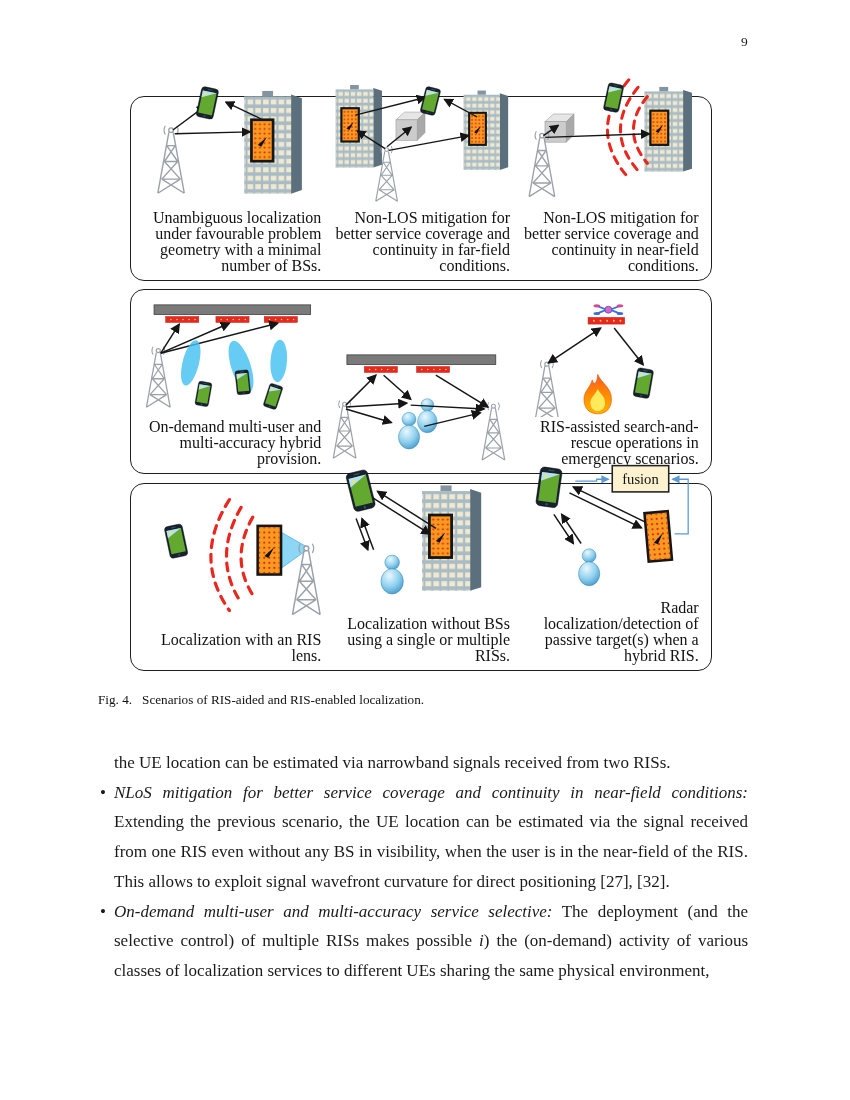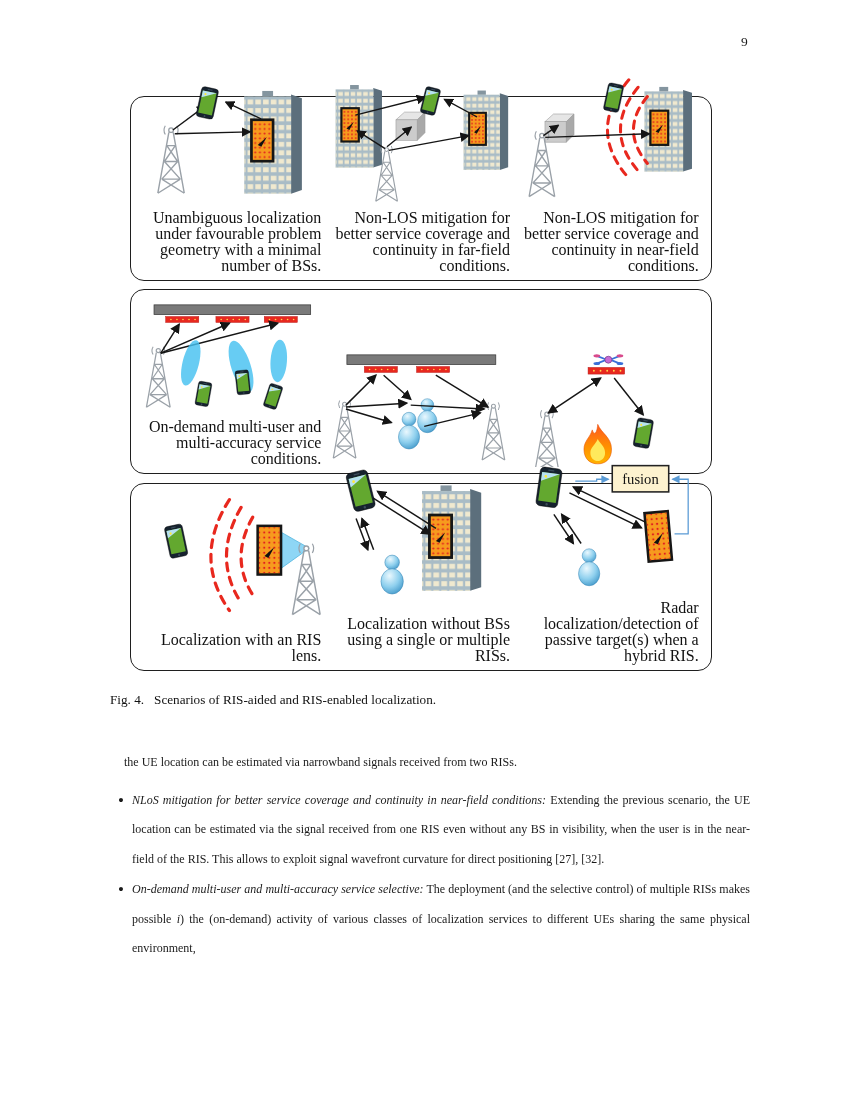--- a/index.html
+++ b/index.html
@@ -8,25 +8,25 @@
   #pageno{position:absolute;top:34px;left:741px;font-size:13.5px;}
   .figrow{position:absolute;left:130px;width:582px;border:1.8px solid #1f1f1f;border-radius:14px;
           box-sizing:border-box;display:flex;padding:5px 7px 6px 7px;background:#fff;}
   #row1{top:96px;height:185px;}
   #row2{top:289px;height:185px;}
   #row3{top:483px;height:188px;}
   .panel{flex:1 1 0;display:flex;flex-direction:column;align-items:center;justify-content:flex-end;min-width:0;}
   .art{width:100%;display:block;flex:0 0 auto;}
   .cap{font-size:16px;line-height:16px;text-align:right;max-width:178px;margin-top:2px;color:#111;}
   #row2 .panel:nth-child(2) .cap{max-width:202px;}
-  #figcap{position:absolute;left:110px;top:692px;font-size:13.2px;color:#111;}
+  #figcap{position:absolute;left:98px;top:692px;font-size:13.2px;color:#111;}
   #figcap .flab{margin-right:10px;}
-  #body{position:absolute;left:104px;top:748px;width:654px;font-size:12px;line-height:29.7px;}
+  #body{position:absolute;left:94px;top:748px;width:654px;font-size:17px;line-height:29.7px;}
   #body p.cont{margin:0 0 0 20px;text-align:justify;}
-  #body ul{margin:8px;padding:0 0 0 20px;list-style:none;}
+  #body ul{margin:0;padding:0 0 0 20px;list-style:none;}
   #body li{position:relative;text-align:justify;margin:0;}
   #body li::before{content:"\2022";position:absolute;left:-14px;top:0;font-size:17px;}
   .it{font-style:italic;}
   
   .ar{stroke:#151515;stroke-width:1.5;fill:none;marker-end:url(#ah);}
   .ar2{marker-start:url(#ah);}
   .bl{stroke:#5b9bd5;stroke-width:1.3;fill:none;marker-end:url(#bh);}
   .rd{stroke:#e8281e;stroke-width:3.3;fill:none;stroke-dasharray:8 7;stroke-linecap:round;}
   .beam{fill:#45c1f0;opacity:.82;}
   .fusion-rect{fill:#fdf2cf;stroke:#222;stroke-width:1.6;}
@@ -196,21 +196,21 @@
         <line class="ar" x1="21" y1="54" x2="40" y2="24"></line>
         <line class="ar" x1="21" y1="54" x2="92" y2="23"></line>
         <line class="ar" x1="21" y1="54" x2="142" y2="23"></line>
         <ellipse class="beam" cx="52" cy="64" rx="8.5" ry="24" transform="rotate(14 52 64)"></ellipse>
         <ellipse class="beam" cx="104" cy="68" rx="10" ry="28" transform="rotate(-18 104 68)"></ellipse>
         <ellipse class="beam" cx="143" cy="62" rx="8.5" ry="22" transform="rotate(4 143 62)"></ellipse>
         <use href="#phone" transform="translate(60,82) rotate(10) scale(0.5)"></use>
         <use href="#phone" transform="translate(97,72) rotate(-6) scale(0.5)"></use>
         <use href="#phone" transform="translate(134,84) rotate(18) scale(0.5)"></use>
       </svg>
-      <div class="cap">On-demand multi-user and multi-accuracy service conditions.</div>
+      <div class="cap">On-demand multi-user and multi-accuracy hybrid provision.</div>
     </div>
 
     <div class="panel">
       <svg class="art" viewBox="0 0 190 120" height="116">
         <rect x="18" y="4" width="154" height="10" fill="#7a7a7a" stroke="#3d3d3d" stroke-width="0.8"></rect>
         <use href="#strip" transform="translate(36,16) scale(0.78)"></use>
         <use href="#strip" transform="translate(90,16) scale(0.78)"></use>
         <use href="#tower" transform="translate(0,50) scale(0.78)"></use>
         <use href="#tower" transform="translate(154,52) scale(0.78)"></use>
         <use href="#person" transform="translate(88,48) scale(0.88)"></use>
@@ -228,20 +228,21 @@
     <div class="panel">
       <svg class="art" viewBox="0 0 190 120" height="116">
         <use href="#drone" transform="translate(78,2)"></use>
         <use href="#strip" transform="translate(73,17) scale(0.86)"></use>
         <use href="#tower" transform="translate(14,60) scale(0.82)"></use>
         <use href="#flame" transform="translate(64,74) scale(0.95)"></use>
         <line class="ar ar2" x1="32" y1="64" x2="86" y2="28"></line>
         <line class="ar" x1="100" y1="28" x2="130" y2="66"></line>
         <use href="#phone" transform="translate(124,68) rotate(10) scale(0.6)"></use>
       </svg>
+      <div class="cap">RIS-assisted search-and-rescue operations in emergency scenarios.</div>
     </div>
   </div>
 
   <div class="figrow" id="row3">
 
     <div class="panel">
       <svg class="art" viewBox="0 0 190 150" height="146">
         <path class="rd" d="M116 34 Q92 76 116 114"></path>
         <path class="rd" d="M104 24 Q74 76 104 122"></path>
         <path class="rd" d="M92 16 Q54 76 92 130"></path>

